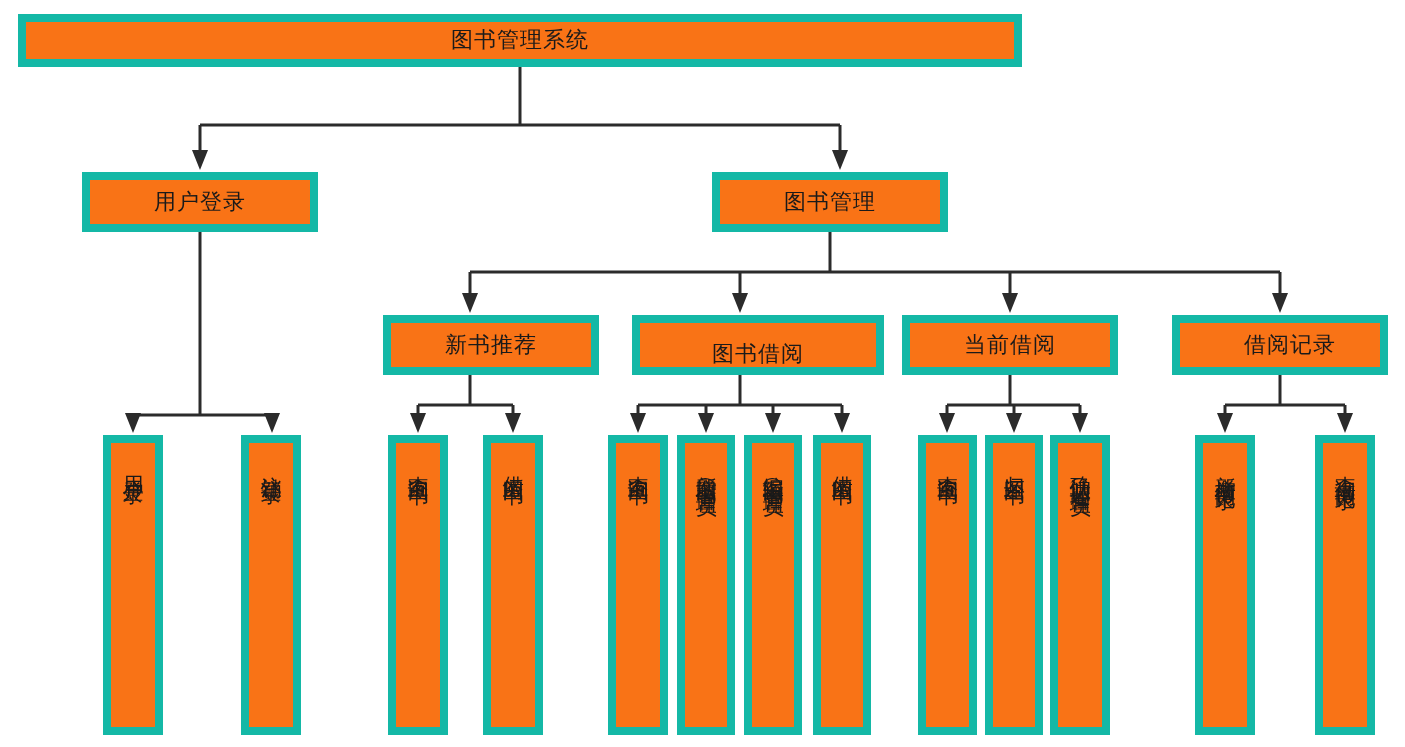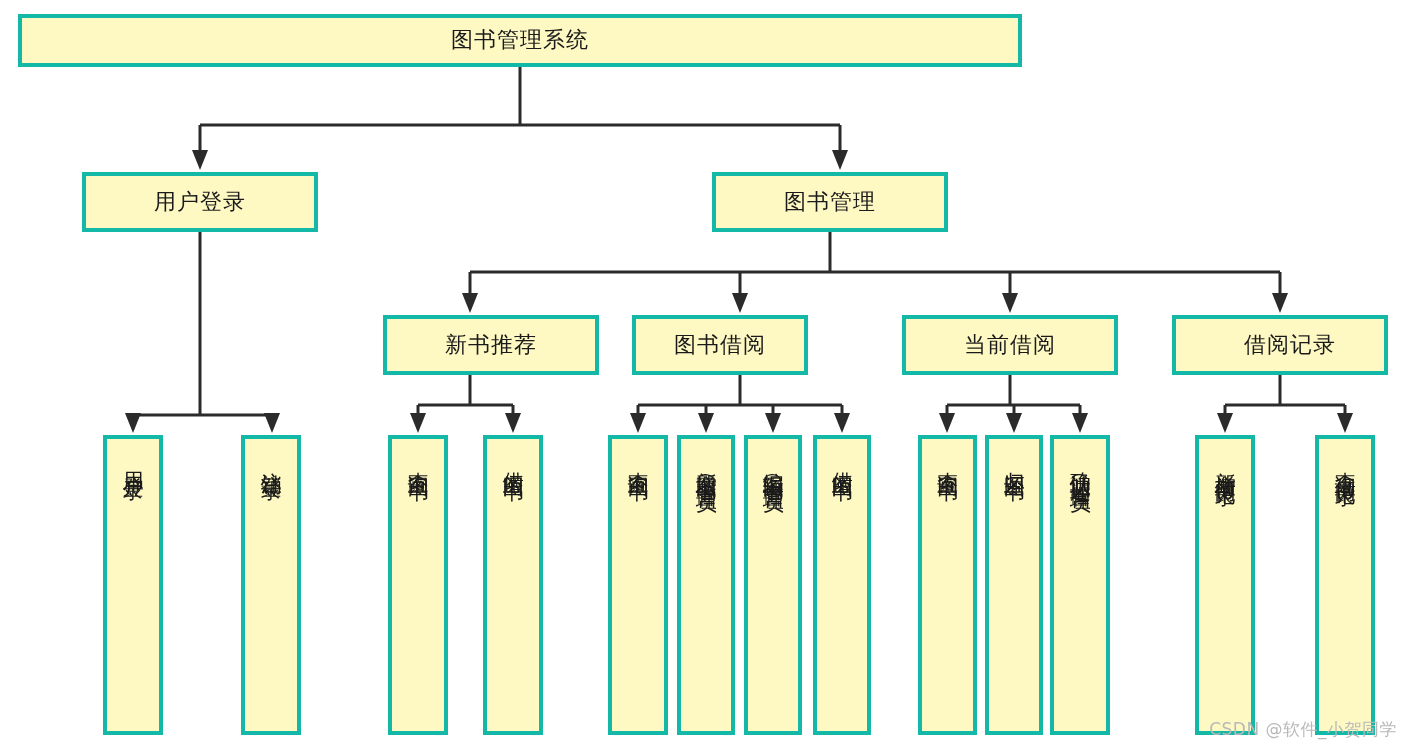--- a/index.html
+++ b/index.html
@@ -21,22 +21,22 @@
     position: absolute;
     left: 0;
     top: 0;
     width: 1405px;
     height: 747px;
     pointer-events: none;
   }
   .node {
     position: absolute;
     box-sizing: border-box;
-    border: 4px solid #14b8a6;
-    background: #fef9c3;
+    border: 8px solid #14b8a6;
+    background: #f97316;
     display: flex;
     align-items: center;
     justify-content: center;
     text-align: center;
     color: #1a1a1a;
   }
   .node.horizontal {
     font-size: 22px;
     letter-spacing: 1px;
     line-height: 1.2;
@@ -137,21 +137,21 @@
       </div>
       <div class="node horizontal" style="left: 82px; top: 172px; width: 236px; height: 60px;">
         <span>用户登录</span>
       </div>
       <div class="node horizontal" style="left: 712px; top: 172px; width: 236px; height: 60px; text-align: center;">
         <span>图书管理</span>
       </div>
       <div class="node horizontal" style="left: 362px; top: 315px; width: 216px; height: 60px; margin-left: 21px;">
         <span>新书推荐</span>
       </div>
-      <div class="node horizontal" style="left: 632px; top: 315px; width: 176px; height: 60px;">
+      <div class="node horizontal" style="left: 632px; top: 315px; width: 252px; height: 60px; align-items: flex-end;">
         <span>图书借阅</span>
       </div>
       <div class="node horizontal" style="left: 902px; top: 315px; width: 216px; height: 60px; text-align: center;">
         <span>当前借阅</span>
       </div>
       <div class="node horizontal" style="left: 1172px; top: 315px; width: 216px; height: 60px; padding-left: 20px;">
         <span>借阅记录</span>
       </div>
       <div class="node vertical" style="left: 103px; top: 435px; width: 60px; height: 300px;">
         <span class="vtext">用户登录</span>
@@ -187,14 +187,13 @@
         <span class="vtext">确认归还（管理员）</span>
       </div>
       <div class="node vertical" style="left: 1195px; top: 435px; width: 60px; height: 300px;">
         <span class="vtext">新增借阅记录</span>
       </div>
       <div class="node vertical" style="left: 1315px; top: 435px; width: 60px; height: 300px;">
         <span class="vtext">查询借阅记录</span>
       </div>
     </div>
 
-  <div class="watermark">CSDN @软件_小贺同学</div>
 </div>
 
 </body></html>

